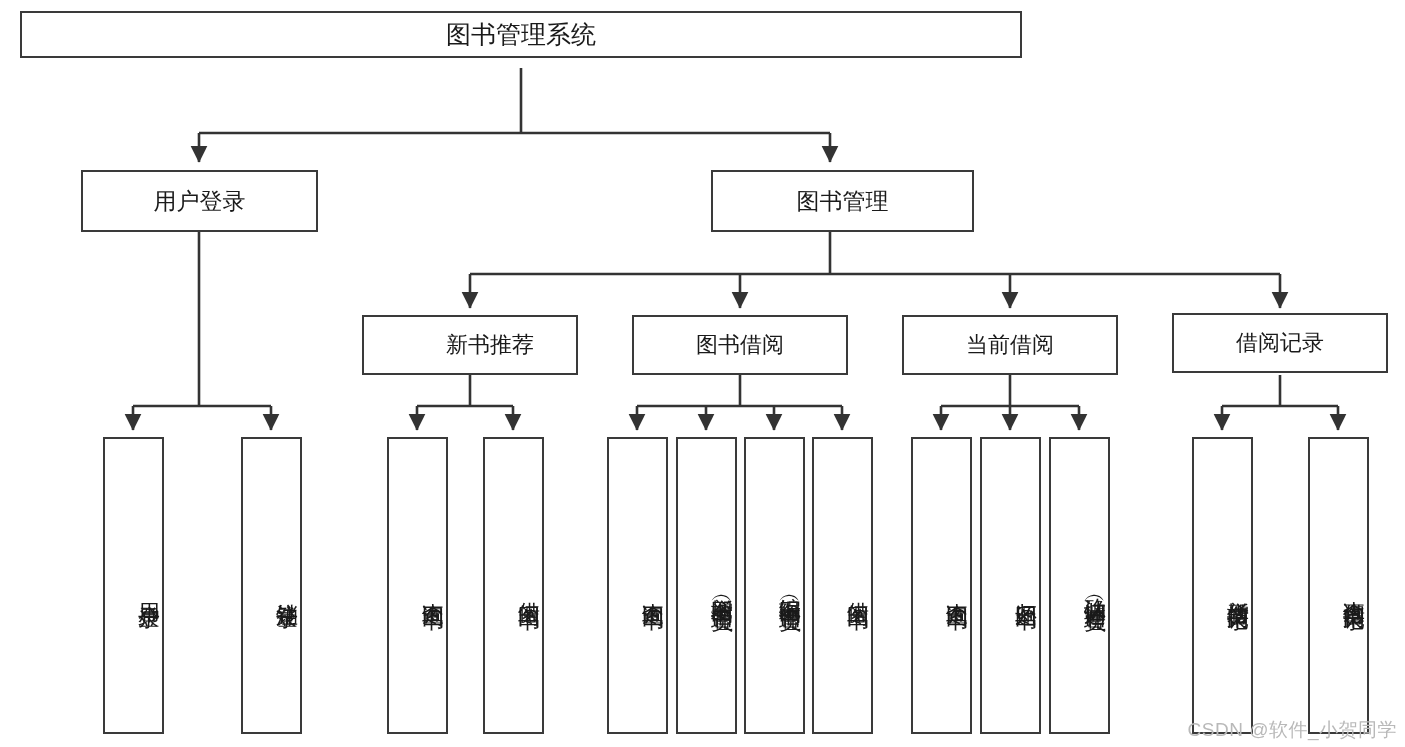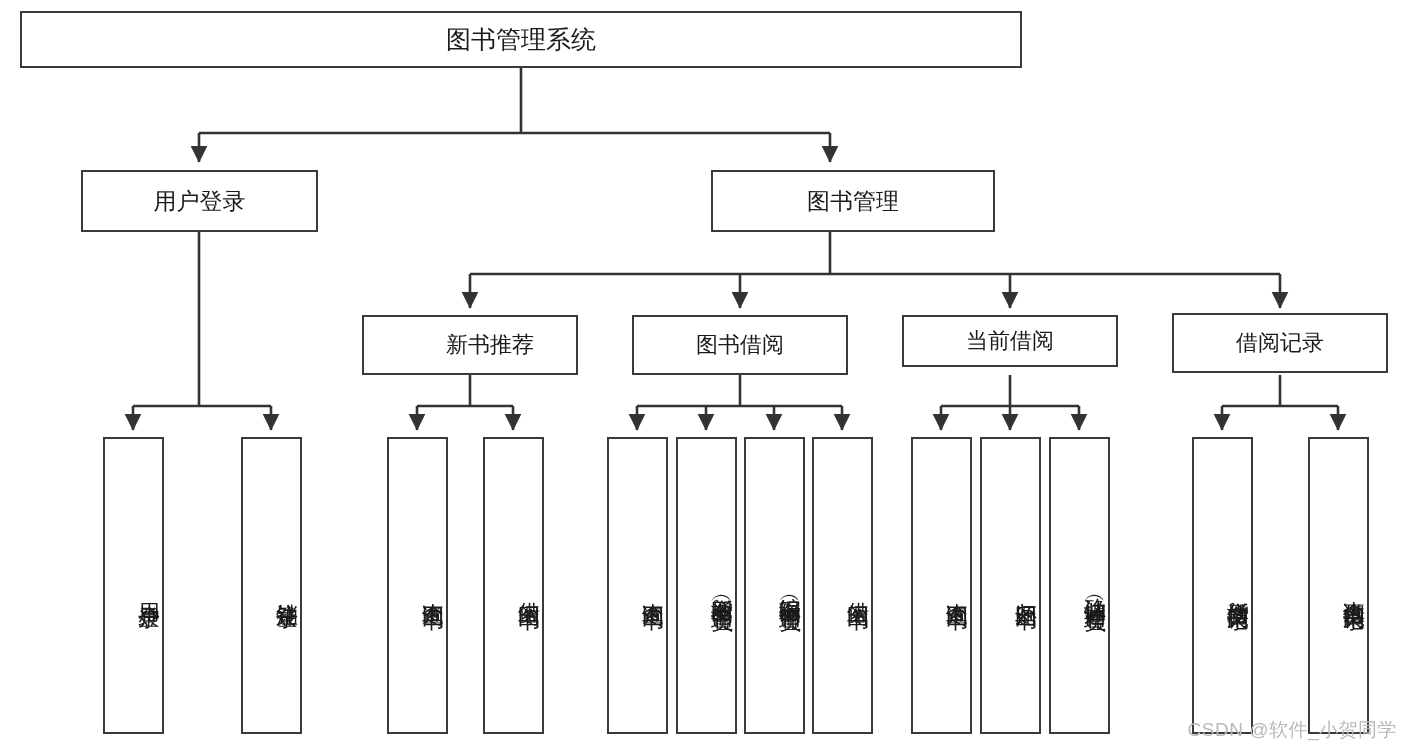--- a/index.html
+++ b/index.html
@@ -118,38 +118,38 @@
       <path d="M 1010 406 L 1010 430" marker-end="url(#arrow)"></path>
       <path d="M 1079 406 L 1079 430" marker-end="url(#arrow)"></path>
 
       <path d="M 1280 375 L 1280 406"></path>
       <path d="M 1222 406 L 1338 406"></path>
       <path d="M 1222 406 L 1222 430" marker-end="url(#arrow)"></path>
       <path d="M 1338 406 L 1338 430" marker-end="url(#arrow)"></path>
     </g>
   </svg>
 
-  <div class="node root" style="left:20px; top:11px; width:1002px; height:57px;">
+  <div class="node root" style="left:20px; top:11px; width:1002px; height:47px;">
     <span>图书管理系统</span>
   </div>
 
   <div class="node level2" style="left:81px; top:170px; width:237px; height:62px;">
     <span>用户登录</span>
   </div>
-  <div class="node level2" style="left:711px; top:170px; width:284px; height:62px;">
+  <div class="node level2" style="left:711px; top:170px; width:263px; height:62px;">
     <span>图书管理</span>
   </div>
 
   <div class="node level3" style="left:362px; top:315px; width:216px; height:60px;padding-left:40px;">
     <span>新书推荐</span>
   </div>
   <div class="node level3" style="left:632px; top:315px; width:216px; height:60px;font-family:Liberation Serif, serif;">
     <span>图书借阅</span>
   </div>
-  <div class="node level3" style="left:902px; top:315px; width:216px; height:52px;">
+  <div class="node level3" style="left:902px; top:315px; width:216px; height:60px;">
     <span>当前借阅</span>
   </div>
   <div class="node level3" style="left:1172px; top:313px; width:216px; height:60px;">
     <span>借阅记录</span>
   </div>
 
   <div class="node leaf" style="left:103px; top:437px; width:61px; height:297px;">
     <span>用户登录</span>
   </div>
   <div class="node leaf" style="left:241px; top:437px; width:61px; height:297px;">

